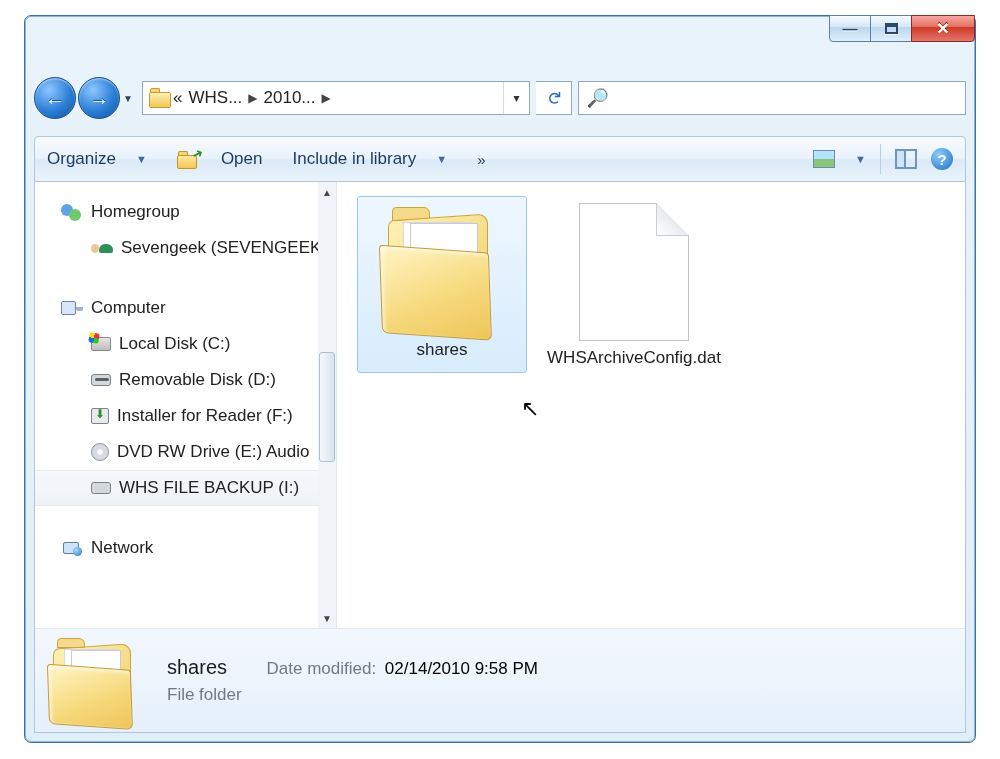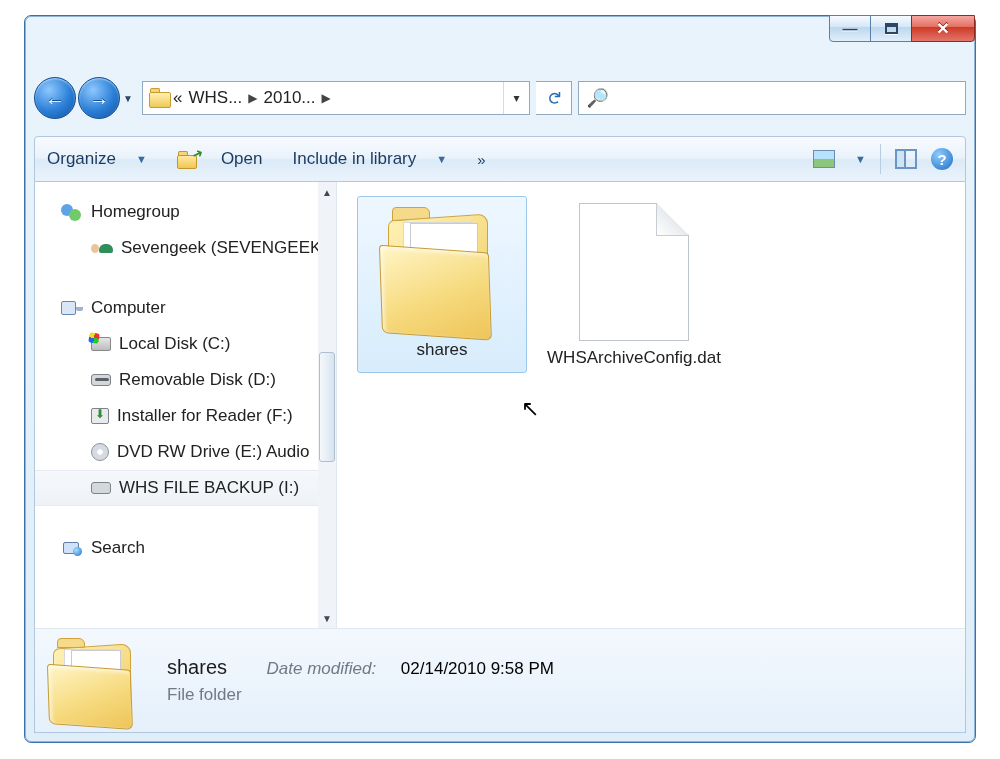--- a/index.html
+++ b/index.html
@@ -199,21 +199,21 @@
     display: flex; align-items: center; padding: 6px 14px; gap: 22px;
   }
   .details .thumb { width: 96px; height: 86px; position: relative; }
   .details .thumb .bf-back { left: 4px; top: 8px; width: 78px; height: 70px; }
   .details .thumb .bf-tab { left: 8px; top: 0; width: 28px; height: 10px; }
   .details .thumb .bf-paper { left: 22px; top: 12px; width: 50px; height: 66px; }
   .details .thumb .bf-front { width: 84px; height: 60px; }
   .dmeta { display: flex; flex-direction: column; gap: 6px; font-size: 17px; }
   .dtitle { font-size: 20px; color: #1b1b1b; }
   .dtype { color: #6f7a86; }
-  .dlabel { color: #6f7a86; margin-right: 20px; font-style: italic; }
+  .dlabel { color: #6f7a86; margin-right: 4px; }
 </style>
 </head>
 <body>
 
 <div class="window">
 
   <div class="titlebar">
     <div class="win-controls">
       <div class="win-btn min">
           <span class="ctrl-glyph">—</span>
@@ -338,21 +338,21 @@
           <span>DVD RW Drive (E:) Audio</span>
         </div>
         <div class="node child selected">
           <span class="ico ico-ext"></span>
           <span>WHS FILE BACKUP (I:)</span>
         </div>
         <div class="node spacer"></div>
 
         <div class="node">
           <span class="ico ico-network"></span>
-          <span>Search</span>
+          <span>Network</span>
         </div>
 
         <div class="tree-scroll">
           <div class="sb-btn">▲</div>
           <div style="flex:0 0 0"></div>
           <div class="sb-thumb"></div>
           <div style="flex:1"></div>
           <div class="sb-btn">▼</div>
         </div>
       </div>

